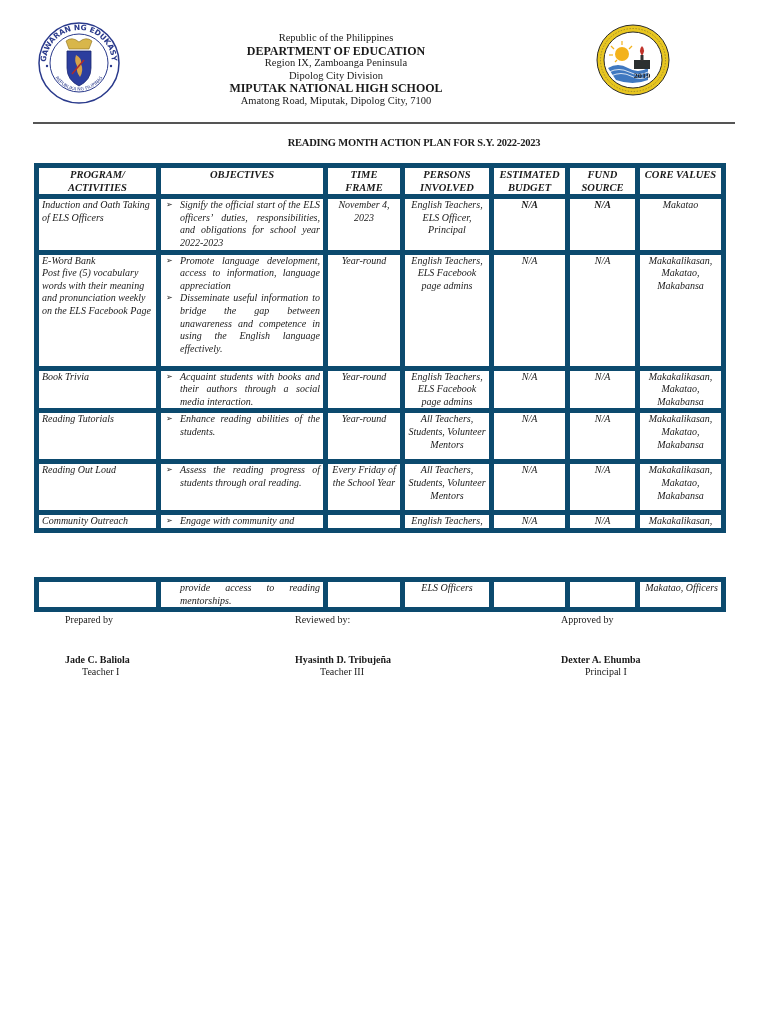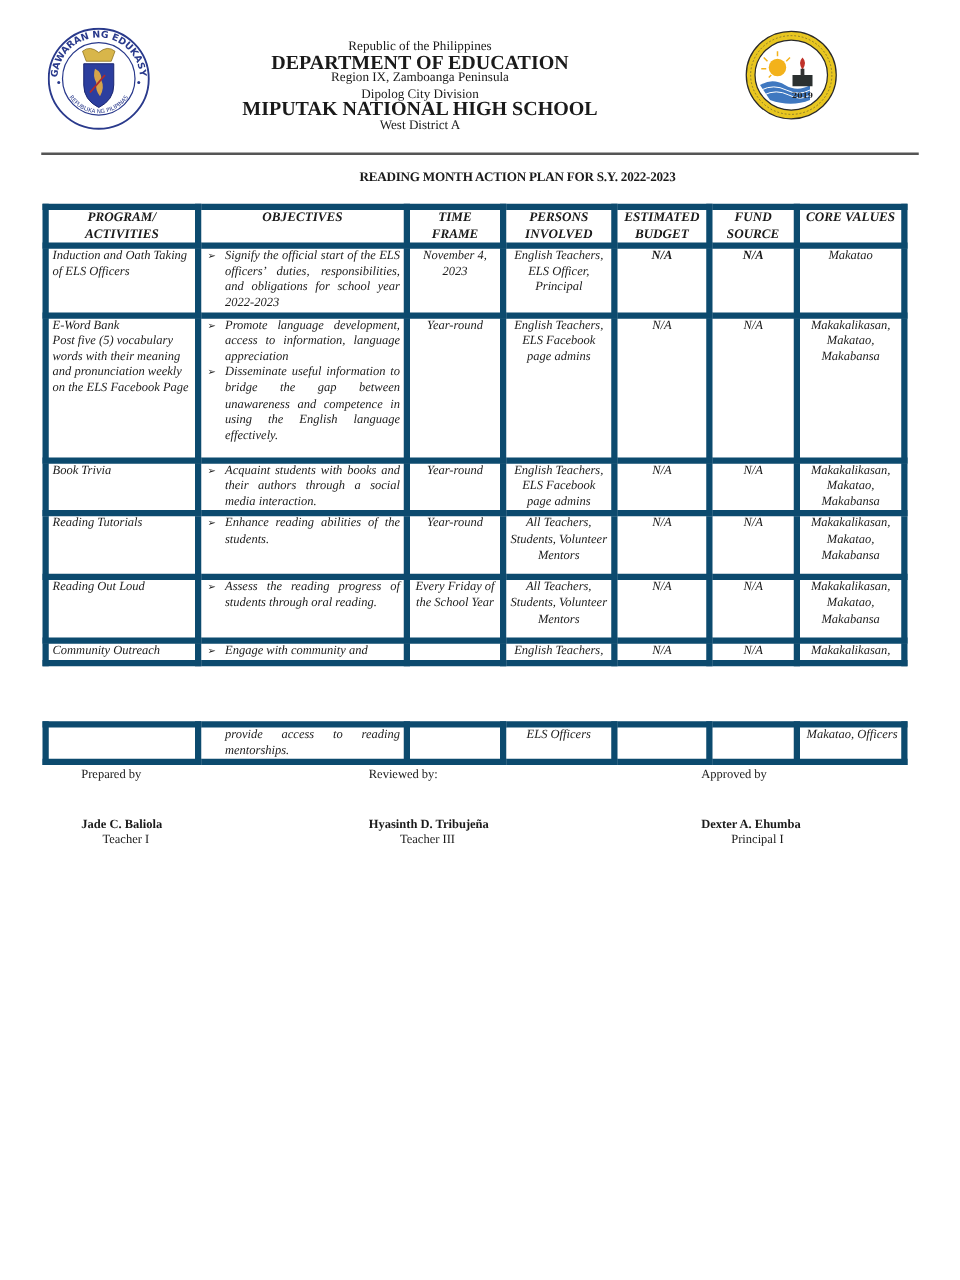--- a/index.html
+++ b/index.html
@@ -2,21 +2,21 @@
 <html><head>
 <meta charset="utf-8">
 <style>
   html, body { margin: 0; padding: 0; }
   body {
     width: 768px; height: 1024px; background: #ffffff; position: relative; overflow: hidden;
     font-family: "Liberation Serif", "DejaVu Serif", serif; color: #1a1a1a;
   }
   .logo { position: absolute; }
   .header-text { position: absolute; left: 0; width: 672px; top: 32px; text-align: center; font-size: 10.5px; line-height: 12.6px; }
-  .header-text .b { font-weight: bold; font-size: 16px; }
+  .header-text .b { font-weight: bold; font-size: 12px; }
   .rule { position: absolute; left: 33px; width: 702px; top: 122px; height: 2px; background: #555; }
   .doc-title { position: absolute; left: 0; width: 768px; top: 137px; text-align: center; font-weight: bold; font-size: 10.5px; letter-spacing: -0.2px; margin-left: 30px; }
   table.plan { position: absolute; border-collapse: collapse; table-layout: fixed; font-size: 10px; line-height: 12.6px; }
   table.plan td, table.plan th { border: 5px solid #0c4a6e; vertical-align: top; padding: 0 3px; font-style: italic; }
   table.plan th { font-weight: bold; text-align: center; font-size: 10.5px; line-height: 12.6px; padding-top: 1px; }
   td.c { text-align: center; }
   td.cb { text-align: center; font-weight: bold; }
   ul.obj { margin: 0; padding: 0; list-style: none; }
   ul.obj li { position: relative; padding-left: 16px; text-align: justify; text-align-last: left; }
   ul.obj li::before { content: "\27A2"; position: absolute; left: 2px; top: 0; font-size: 8px; font-family: "DejaVu Sans", sans-serif; }
@@ -68,21 +68,21 @@
     <text x="46" y="54" font-size="6" font-weight="bold" text-anchor="middle" fill="#222" font-family="DejaVu Serif, serif">2019</text>
   </svg>
 </div>
 
 <div class="header-text">
   <div>Republic of the Philippines</div>
   <div class="b">DEPARTMENT OF EDUCATION</div>
   <div>Region IX, Zamboanga Peninsula</div>
   <div>Dipolog City Division</div>
   <div class="b">MIPUTAK NATIONAL HIGH SCHOOL</div>
-  <div>West District A</div>
+  <div>Amatong Road, Miputak, Dipolog City, 7100</div>
 </div>
 
 <div class="rule"></div>
 
 <div class="doc-title">READING MONTH ACTION PLAN FOR S.Y.  2022-2023</div>
 
 <table class="plan" style="left:34px; top:163px; width:687px;">
   <colgroup>
     <col style="width:122px">
       <col style="width:167px">

